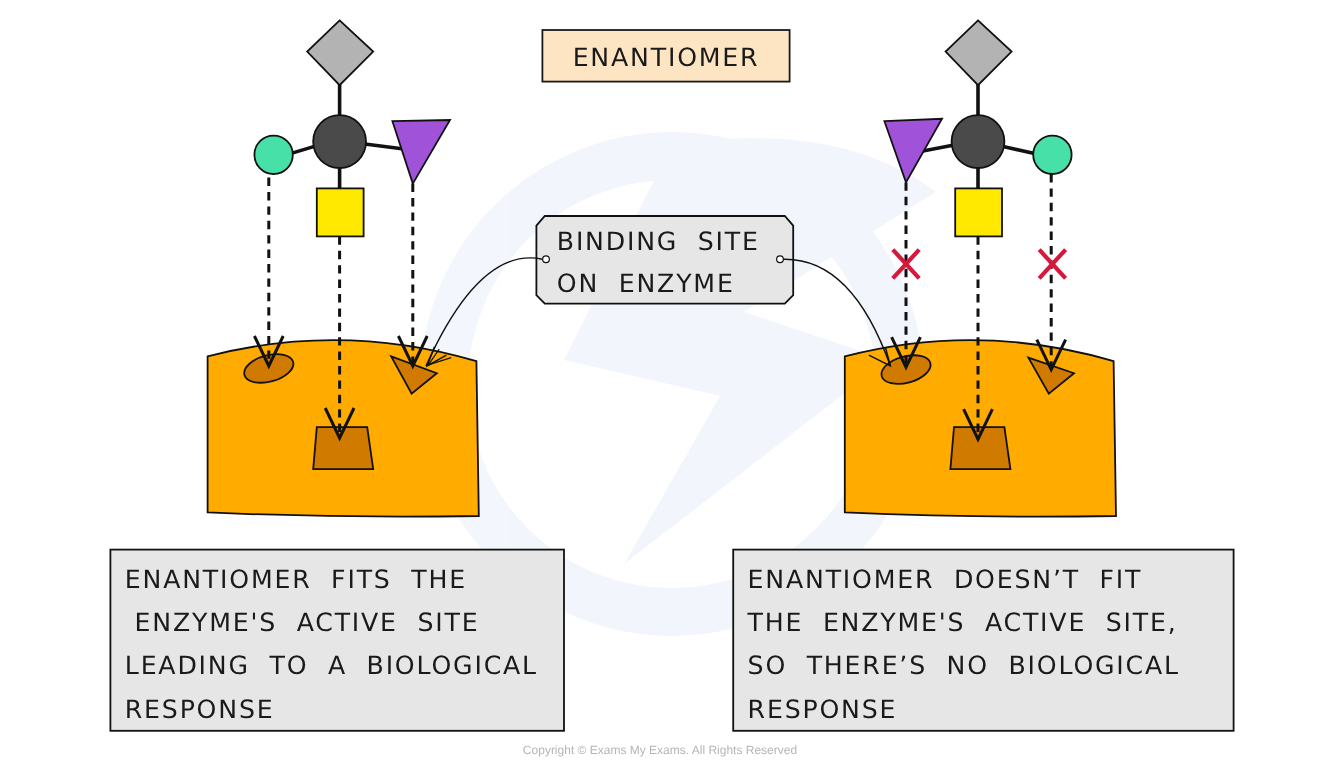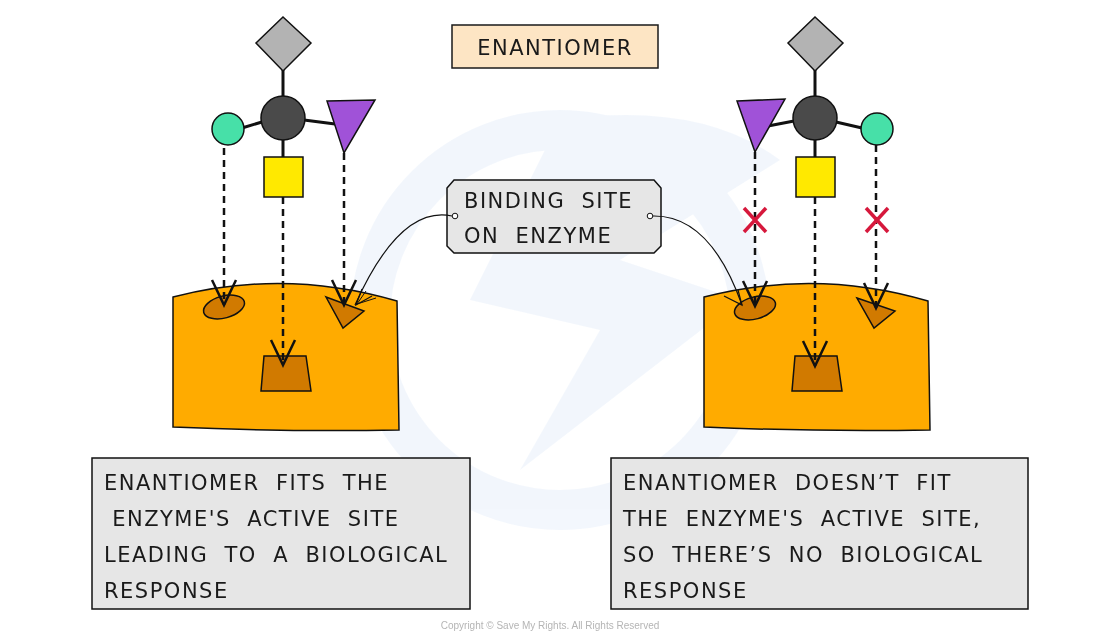--- a/index.html
+++ b/index.html
@@ -116,13 +116,13 @@
   </g>
   <g>
     <rect x="611" y="458" width="417" height="151" fill="#e6e6e6" stroke="#111" stroke-width="1.5"></rect>
     <text class="lbl" x="623" y="490" font-size="21" xml:space="preserve">ENANTIOMER  DOESN’T  FIT</text>
     <text class="lbl" x="623" y="526" font-size="21" xml:space="preserve">THE  ENZYME'S  ACTIVE  SITE,</text>
     <text class="lbl" x="623" y="562" font-size="21" xml:space="preserve">SO  THERE’S  NO  BIOLOGICAL</text>
     <text class="lbl" x="623" y="598" font-size="21" xml:space="preserve">RESPONSE</text>
   </g>
 </svg>
 
-<div class="copyright">Copyright © Save My Rights. All Rights Reserved</div>
+<div class="copyright">Copyright © Exams My Exams. All Rights Reserved</div>
 
 </body></html>

